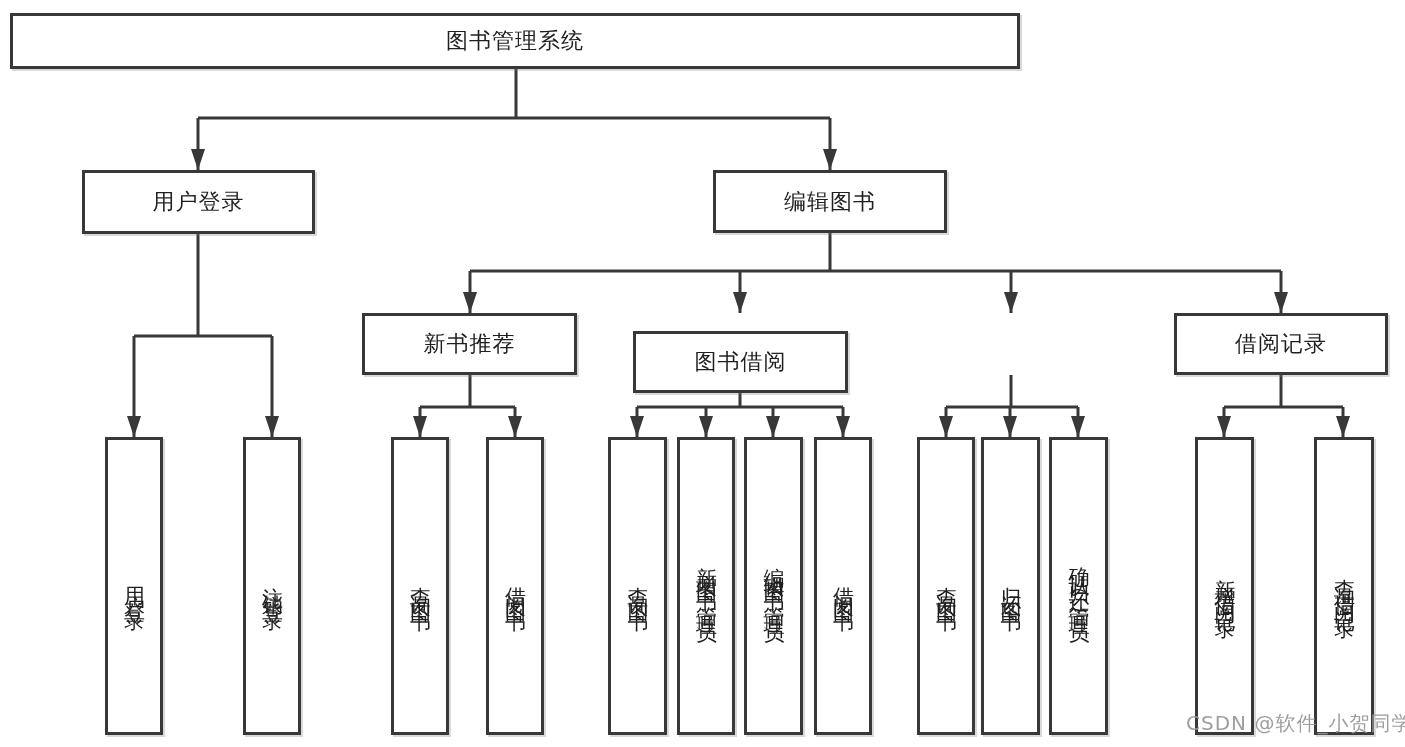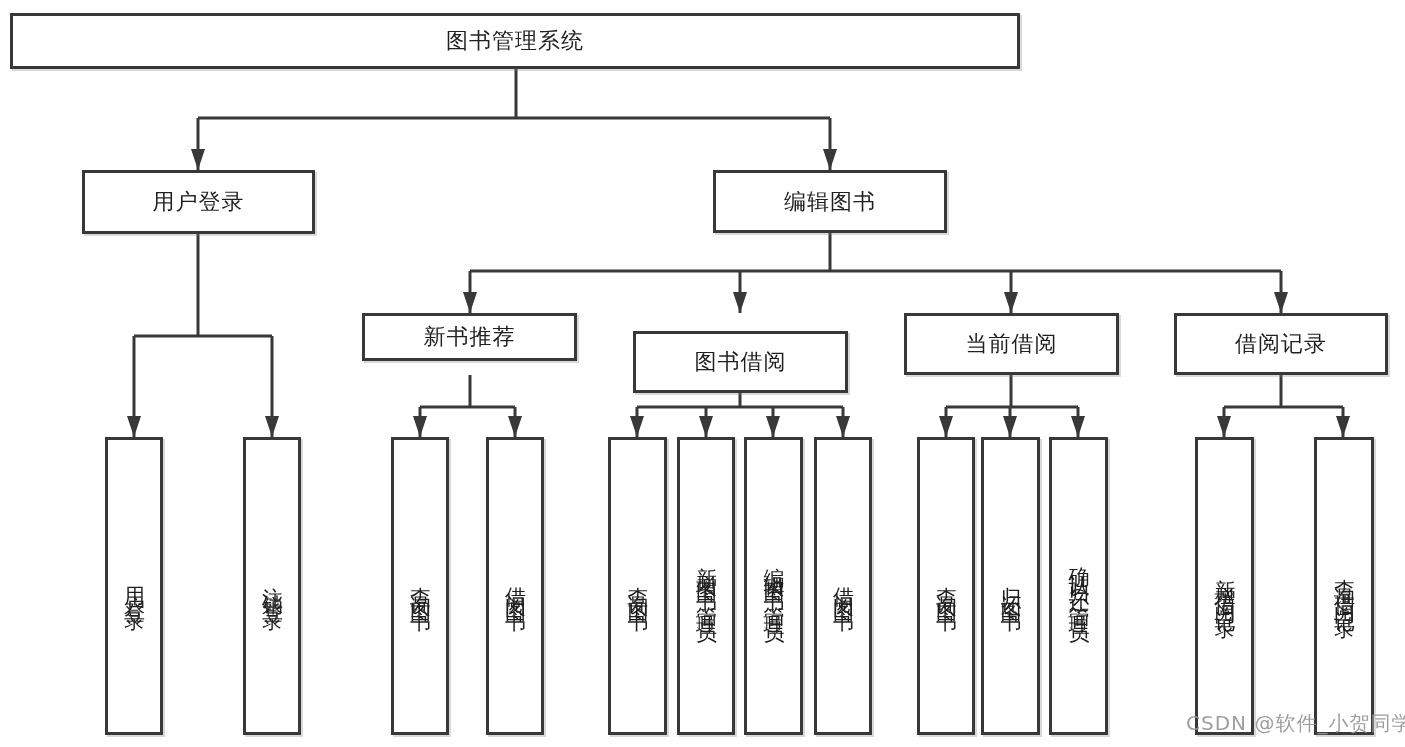--- a/index.html
+++ b/index.html
@@ -80,23 +80,22 @@
       <line x1="1224" y1="407" x2="1224" y2="437" marker-end="url(#arrow)"></line>
       <line x1="1343" y1="407" x2="1343" y2="437" marker-end="url(#arrow)"></line>
     </g>
   </svg>
 
   <div class="box hbox" style="left:10px;top:13px;width:1010px;height:56px">图书管理系统</div>
 
   <div class="box hbox" style="left:82px;top:170px;width:233px;height:64px">用户登录</div>
   <div class="box hbox" style="left:713px;top:170px;width:234px;height:63px">编辑图书</div>
 
-  <div class="box hbox" style="left:362px;top:313px;width:215px;height:48px">新书推荐</div>
+  <div class="box hbox" style="left:362px;top:313px;width:215px;height:62px">新书推荐</div>
   <div class="box hbox" style="left:633px;top:331px;width:215px;height:62px">图书借阅</div>
-  <div class="box hbox" style="left:904px;top:313px;width:215px;height:62px">当前借阅</div>
   <div class="box hbox" style="left:1174px;top:313px;width:214px;height:62px">借阅记录</div>
 
   <div class="box vbox" style="left:105px;top:437px;width:58px;height:298px">
     <span>用户登录</span>
   </div>
   <div class="box vbox" style="left:243px;top:437px;width:58px;height:298px">
     <span>注销登录</span>
   </div>
 
   <div class="box vbox" style="left:391px;top:437px;width:58px;height:298px">

